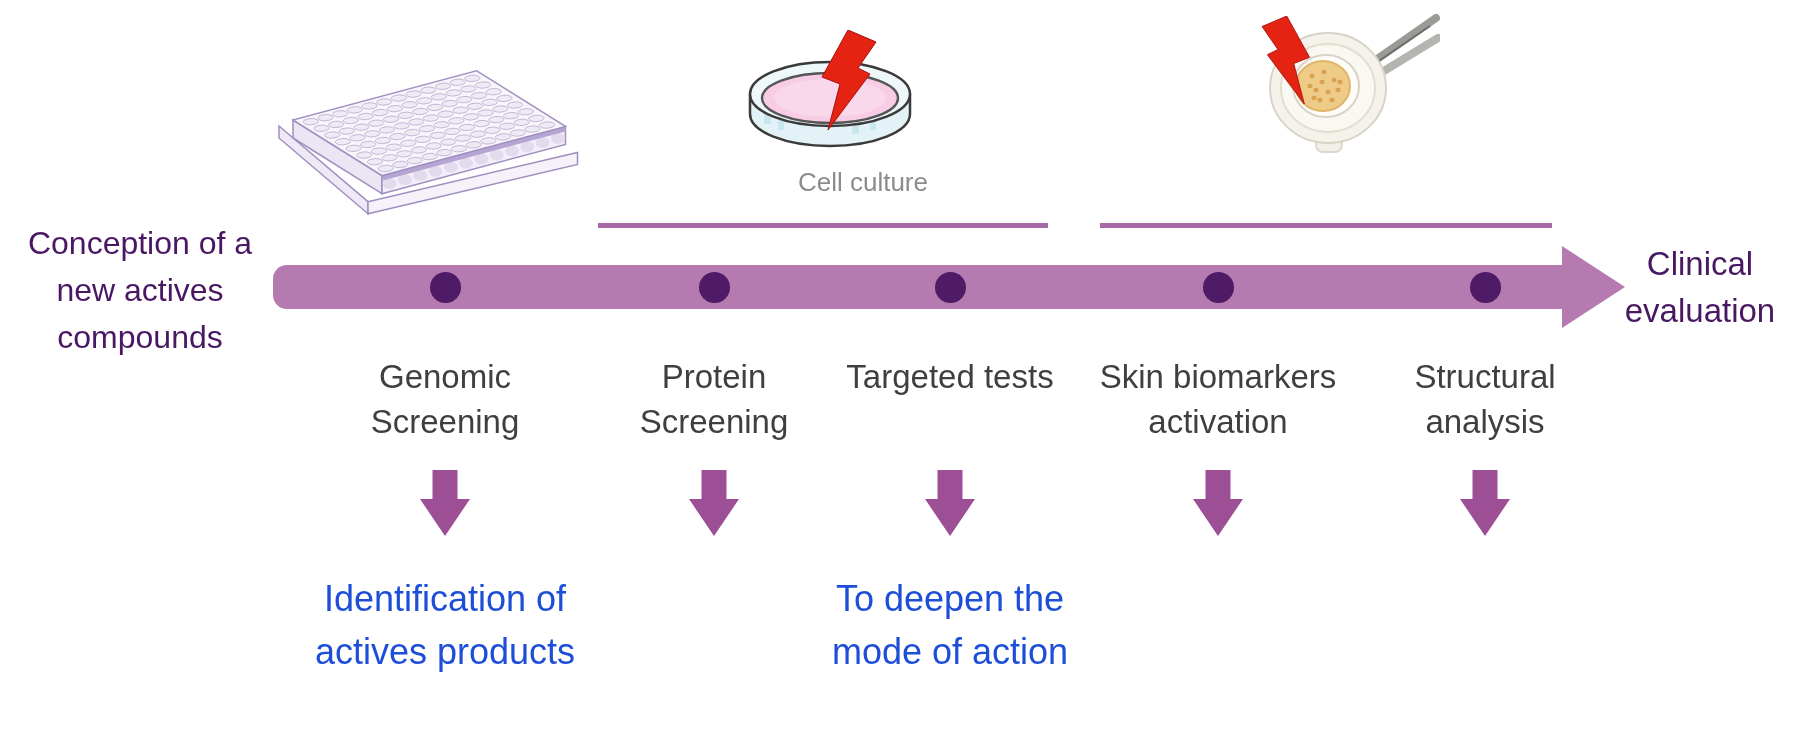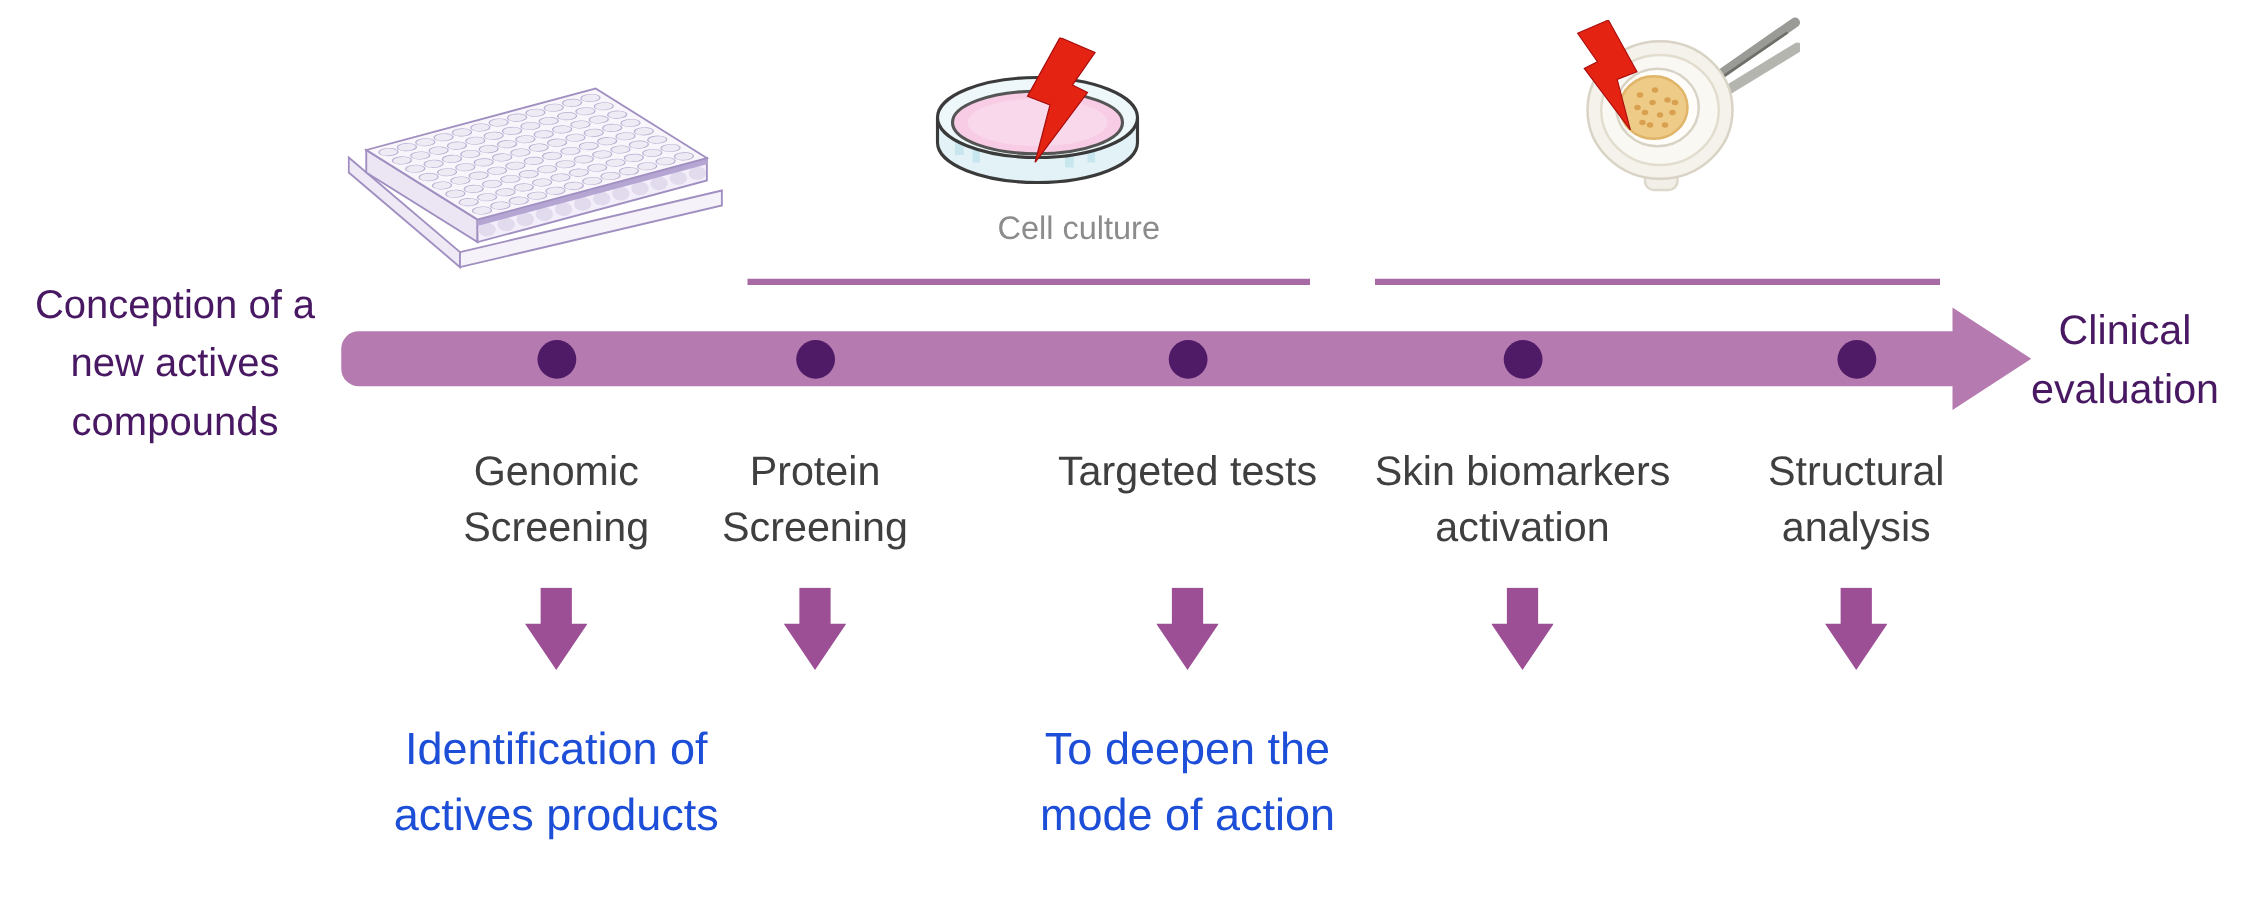--- a/index.html
+++ b/index.html
@@ -18,21 +18,21 @@
   .section-line{top:223px;height:5px;background:#a76aa4;}
   #section-line-1{left:598px;width:450px;}
   #section-line-2{left:1100px;width:452px;}
   #timeline-band{left:273px;top:265px;width:1292px;height:44px;background:#b57ab0;
                  border-radius:14px 0 0 14px;}
   #timeline-arrowhead{left:1562px;top:246px;width:0;height:0;
       border-top:41px solid transparent;border-bottom:41px solid transparent;
       border-left:63px solid #b57ab0;}
   
   .stage-col{top:272px;width:260px;height:420px;}
-  #col-0{left:295px;margin-left:20px;} #col-1{left:522px;} #col-2{left:820px;} #col-3{left:1088px;} #col-4{left:1355px;}
+  #col-0{left:295px;margin-left:20px;} #col-1{left:584px;} #col-2{left:820px;} #col-3{left:1088px;} #col-4{left:1355px;}
   .stage-dot{position:absolute;top:0;left:50%;margin-left:-15.5px;width:31px;height:31px;
              border-radius:50%;background:#4f1a66;}
   .stage-label{position:absolute;top:82px;left:0;width:100%;text-align:center;
                font-size:33px;line-height:45px;color:#3f3f3f;white-space:pre-line;}
   .down-arrow{position:absolute;top:198px;left:50%;margin-left:-25px;width:50px;height:66px;
       background:#9d4f96;
       clip-path:polygon(25% 0,75% 0,75% 44%,100% 44%,50% 100%,0 44%,25% 44%);}
   .outcome{position:absolute;text-align:center;font-size:36px;line-height:53px;
            color:#1d4ed8;white-space:pre-line;}
   .col-outcome{top:300px;left:-20px;width:300px;}

